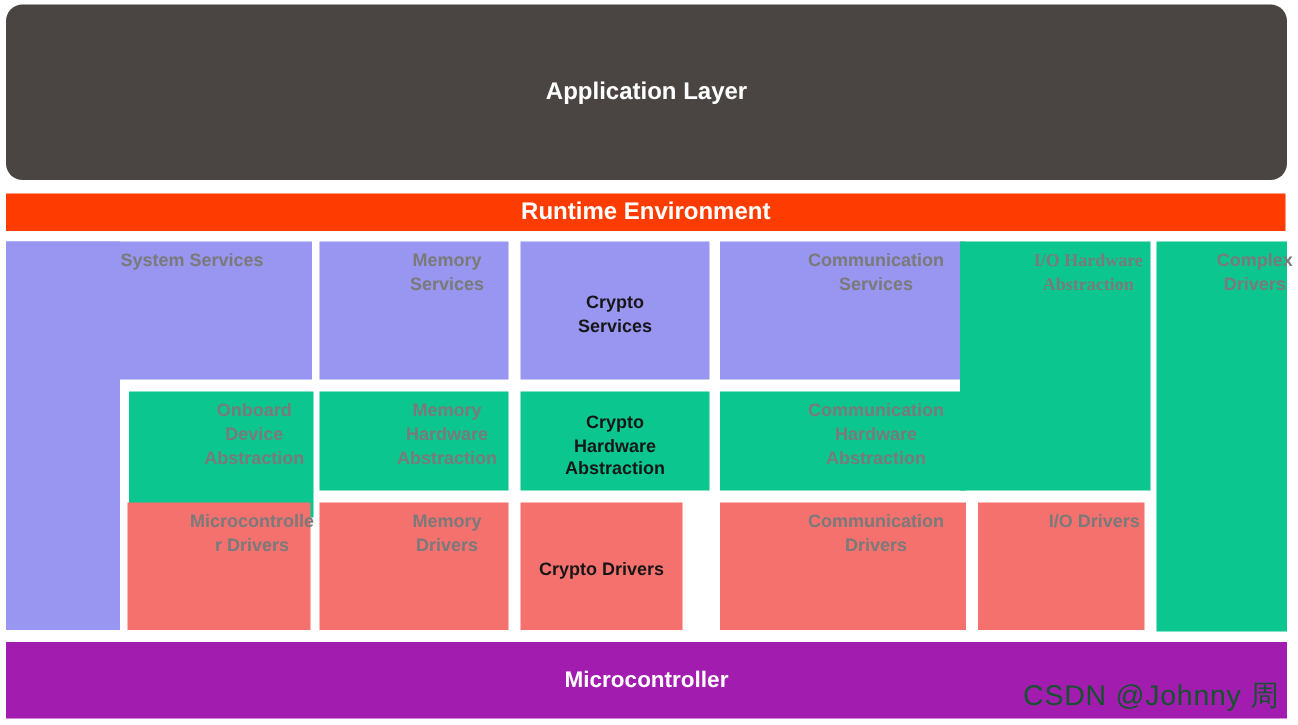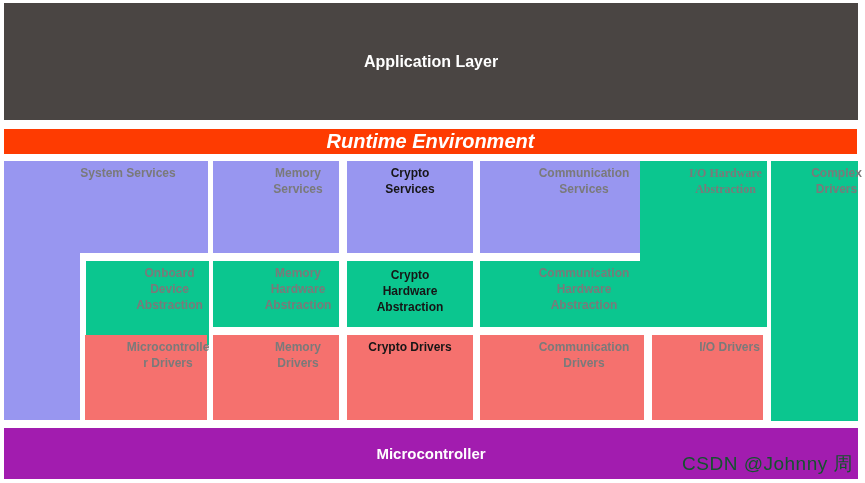--- a/index.html
+++ b/index.html
@@ -4,34 +4,34 @@
 <style>
   html,body{margin:0;padding:0;background:#ffffff;}
   .stage{
     position:relative;width:865px;height:483px;background:#ffffff;
     font-family:"Liberation Sans",sans-serif;overflow:hidden;
   }
   .bar{
     position:absolute;display:flex;align-items:center;justify-content:center;
     color:#ffffff;font-weight:bold;box-sizing:border-box;
   }
-  .appbar{left:4px;top:3px;width:854px;height:117px;background:#4a4543;font-size:16px;}
-  .runtimebar{left:4px;top:129px;width:853px;height:25px;background:#fe3b01;font-size:20px;font-style:italic;}
+  .appbar{left:4px;top:3px;width:854px;height:117px;background:#4a4543;font-size:16px;border-radius:11px;}
+  .runtimebar{left:4px;top:129px;width:853px;height:25px;background:#fe3b01;font-size:16px;}
   .mcubar{left:4px;top:428px;width:854px;height:51px;background:#a21caf;font-size:15px;}
   .blk{
     position:absolute;box-sizing:border-box;
     display:flex;justify-content:center;align-items:flex-start;
     text-align:center;font-weight:bold;font-size:12px;line-height:1.33;
     padding:5px 2px 0 2px;white-space:pre-line;
   }
   .purple{background:#9896f0;}
   .green{background:#0bc68f;}
   .red{background:#f5716e;}
   .gray-txt{color:#7a7a7a;padding-left:46px;}
-  .black-txt{color:#161616;}
+  .black-txt{color:#161616;align-items:center;}
 
   
   .sys-leg{left:4px;top:161px;width:76px;height:259px;}
   .sys-top{left:4px;top:161px;width:204px;height:92px;}
 
   
   .memory-services{left:213px;top:161px;width:126px;height:92px;}
   .crypto-services{left:347px;top:161px;width:126px;height:92px;}
   .comm-services{left:480px;top:161px;width:164px;height:92px;}
   .io-hw-abs{left:640px;top:161px;width:127px;height:166px;font-family:Liberation Serif, serif;}
@@ -39,21 +39,21 @@
 
   
   .onboard-dev-abs{left:86px;top:261px;width:123px;height:84px;}
   .memory-hw-abs{left:213px;top:261px;width:126px;height:66px;}
   .crypto-hw-abs{left:347px;top:261px;width:126px;height:66px;padding-top:7px;}
   .comm-hw-abs{left:480px;top:261px;width:164px;height:66px;}
 
   
   .mcu-drivers{left:85px;top:335px;width:122px;height:85px;}
   .memory-drivers{left:213px;top:335px;width:126px;height:85px;}
-  .crypto-drivers{left:347px;top:335px;width:126px;height:85px;}
+  .crypto-drivers{left:347px;top:335px;width:108px;height:85px;}
   .comm-drivers{left:480px;top:335px;width:164px;height:85px;}
   .io-drivers{left:652px;top:335px;width:111px;height:85px;}
 
   .watermark{
     position:absolute;right:12px;top:451px;color:#14532d;
     font-size:19px;font-weight:normal;letter-spacing:0.5px;
   }
 </style>
 </head>
 <body>

